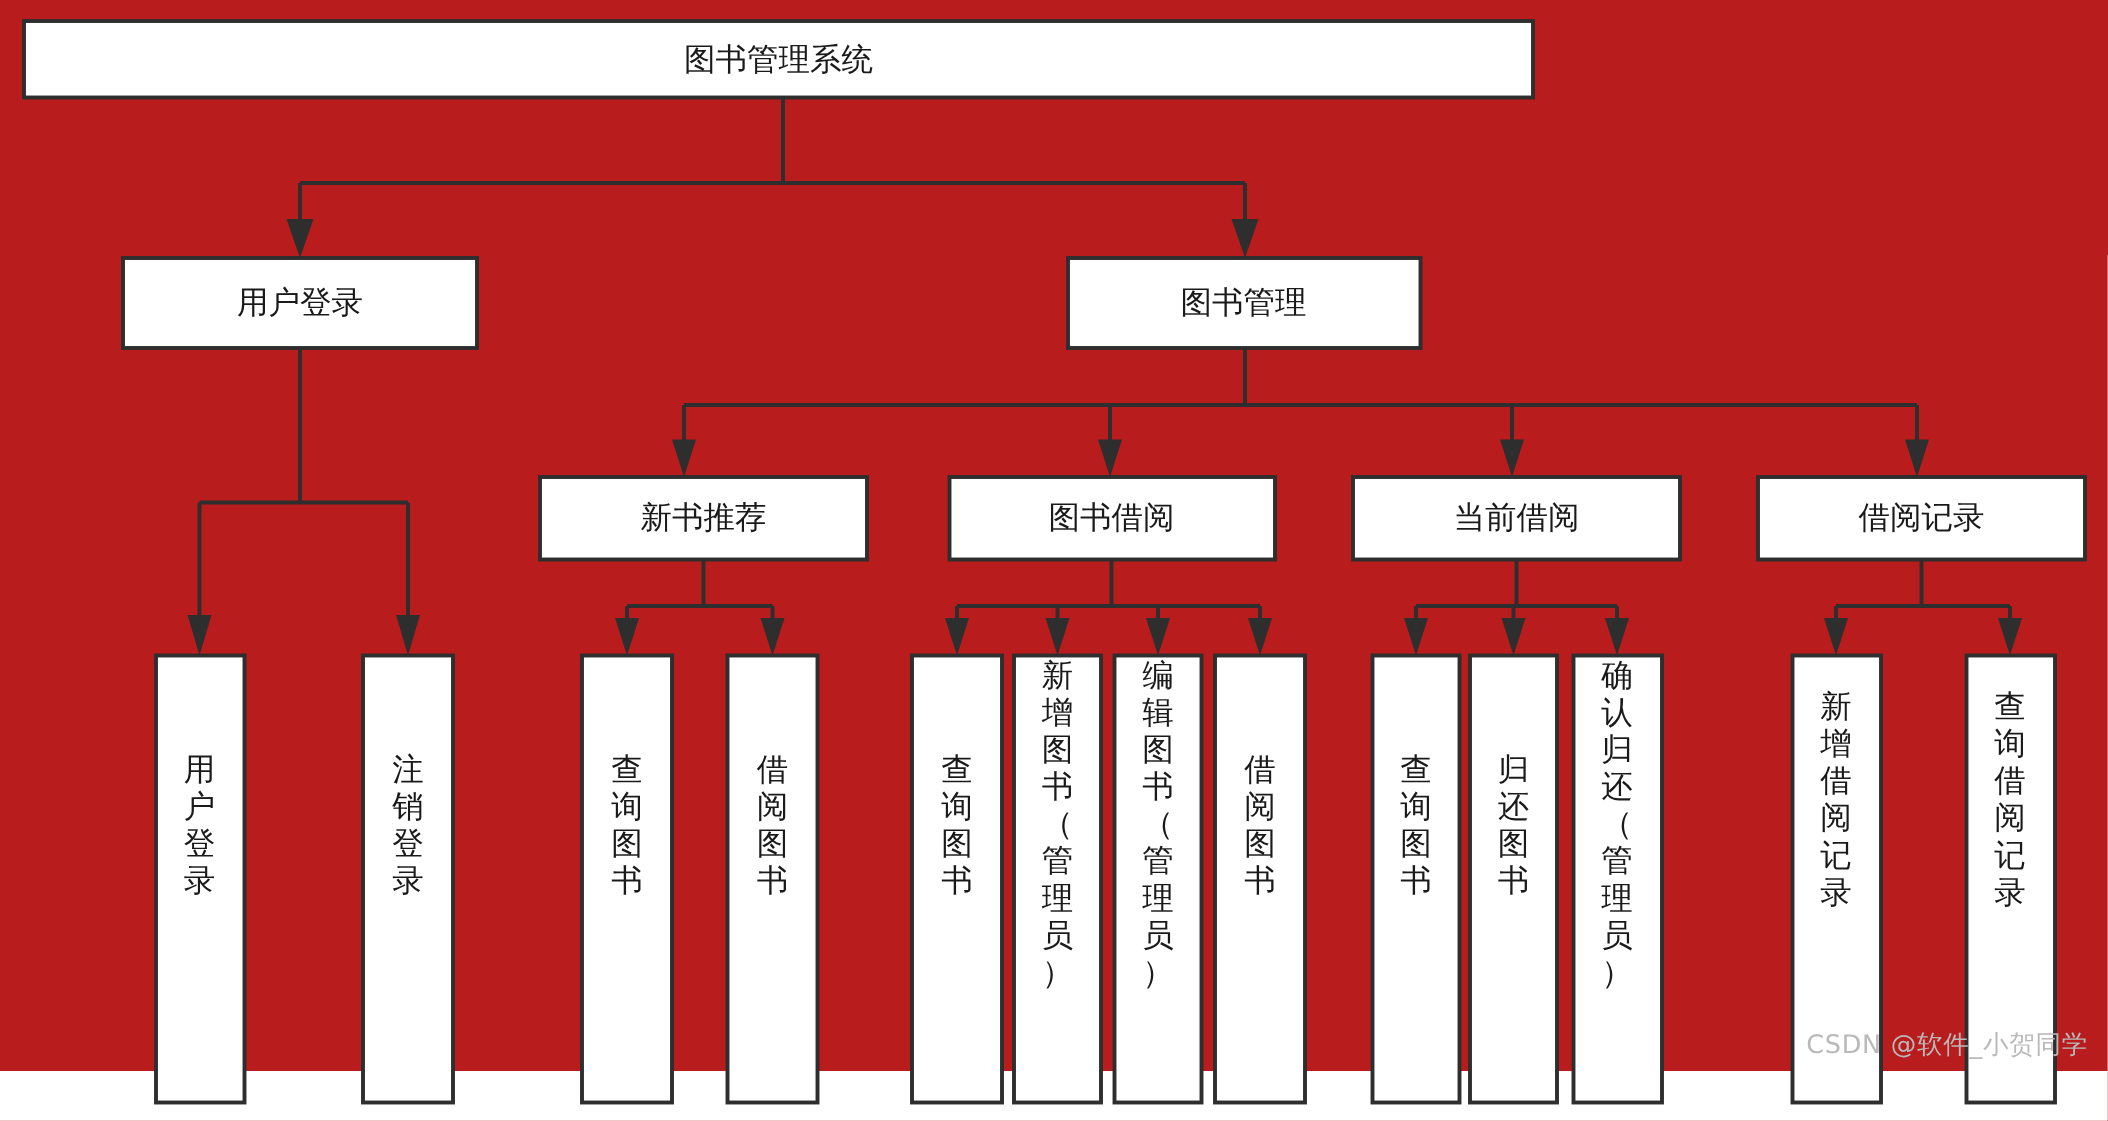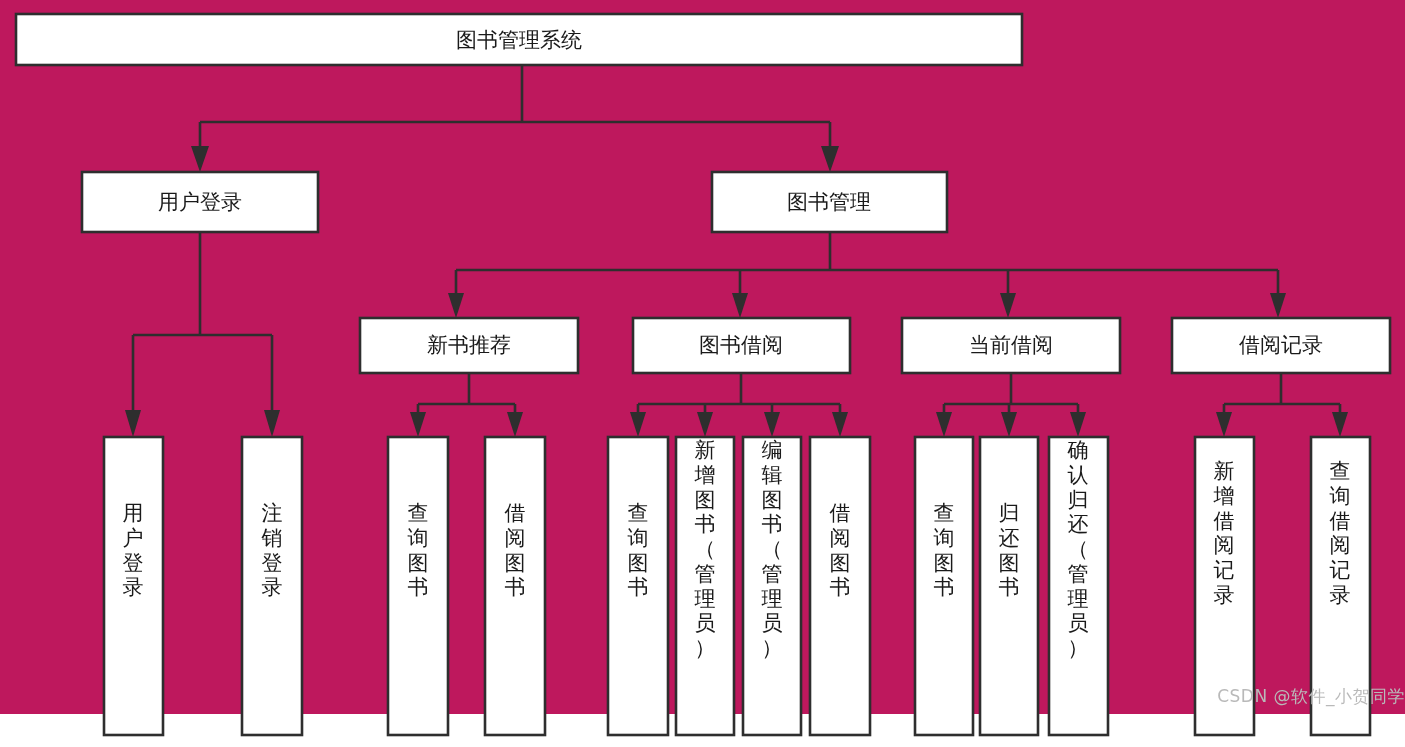--- a/index.html
+++ b/index.html
@@ -10,21 +10,21 @@
   body {
     width: 1405px;
     height: 747px;
     font-family: "DejaVu Sans", "Liberation Sans", sans-serif;
     overflow: hidden;
   }
   #diagram-root {
     position: relative;
     width: 1405px;
     height: 714px;
-    background: #be185d;
+    background: #b91c1c;
   }
   svg#flow {
     position: absolute;
     top: 0;
     left: 0;
     width: 1405px;
     height: 747px;
   }
   .node-box {
     fill: #ffffff;
@@ -49,21 +49,21 @@
     dominant-baseline: middle;
   }
   .node-label-v {
     font-family: "DejaVu Sans", "Liberation Sans", sans-serif;
     font-size: 21px;
     fill: #1a1a1a;
     text-anchor: middle;
   }
   .watermark {
     position: absolute;
-    right: 0;
+    right: 13px;
     bottom: 6px;
     font-family: "DejaVu Sans", "Liberation Sans", sans-serif;
     font-size: 17px;
     color: #b9b9b9;
     white-space: nowrap;
     letter-spacing: 0.5px;
     pointer-events: none;
   }
 </style>
 </head>

